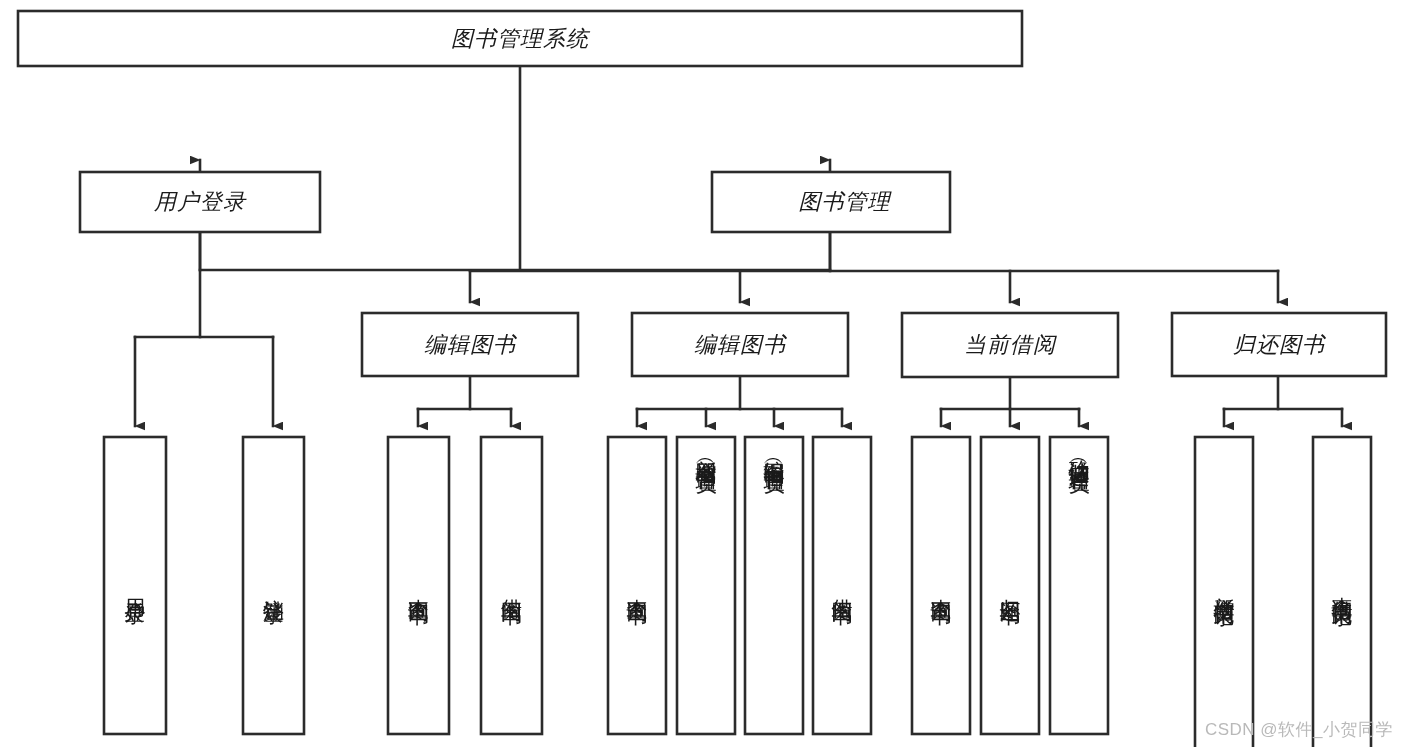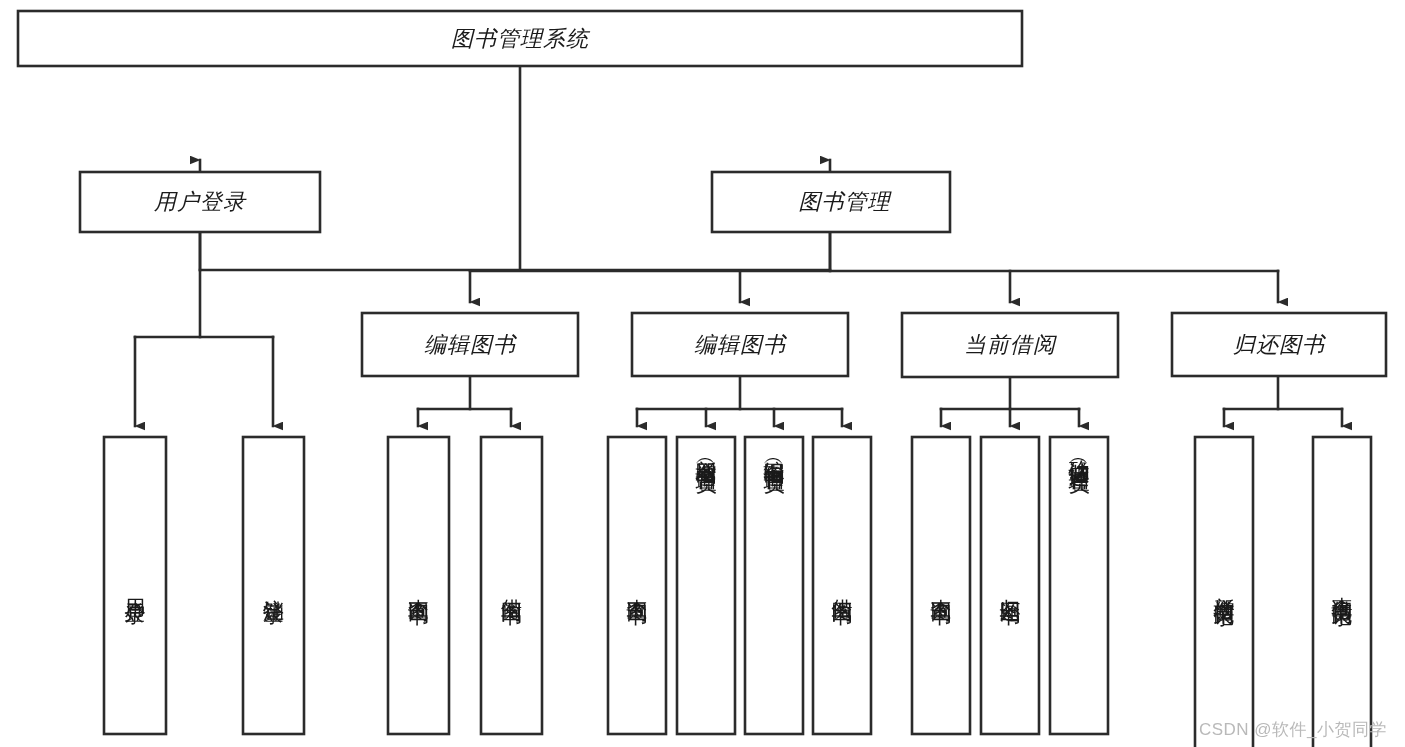--- a/index.html
+++ b/index.html
@@ -65,21 +65,21 @@
   }
   .hlabel-text {
     font-family: "Liberation Sans", "DejaVu Sans", sans-serif;
     font-size: 22px;
     color: #1a1a1a;
     letter-spacing: 1px;
     white-space: nowrap;
   }
   .watermark {
     position: absolute;
-    right: 18px;
+    right: 12px;
     bottom: 6px;
     font-family: "Liberation Sans", "DejaVu Sans", sans-serif;
     font-size: 17px;
     color: #b9b9b9;
     letter-spacing: 0.5px;
     white-space: nowrap;
   }
 </style>
 </head>
 <body>

